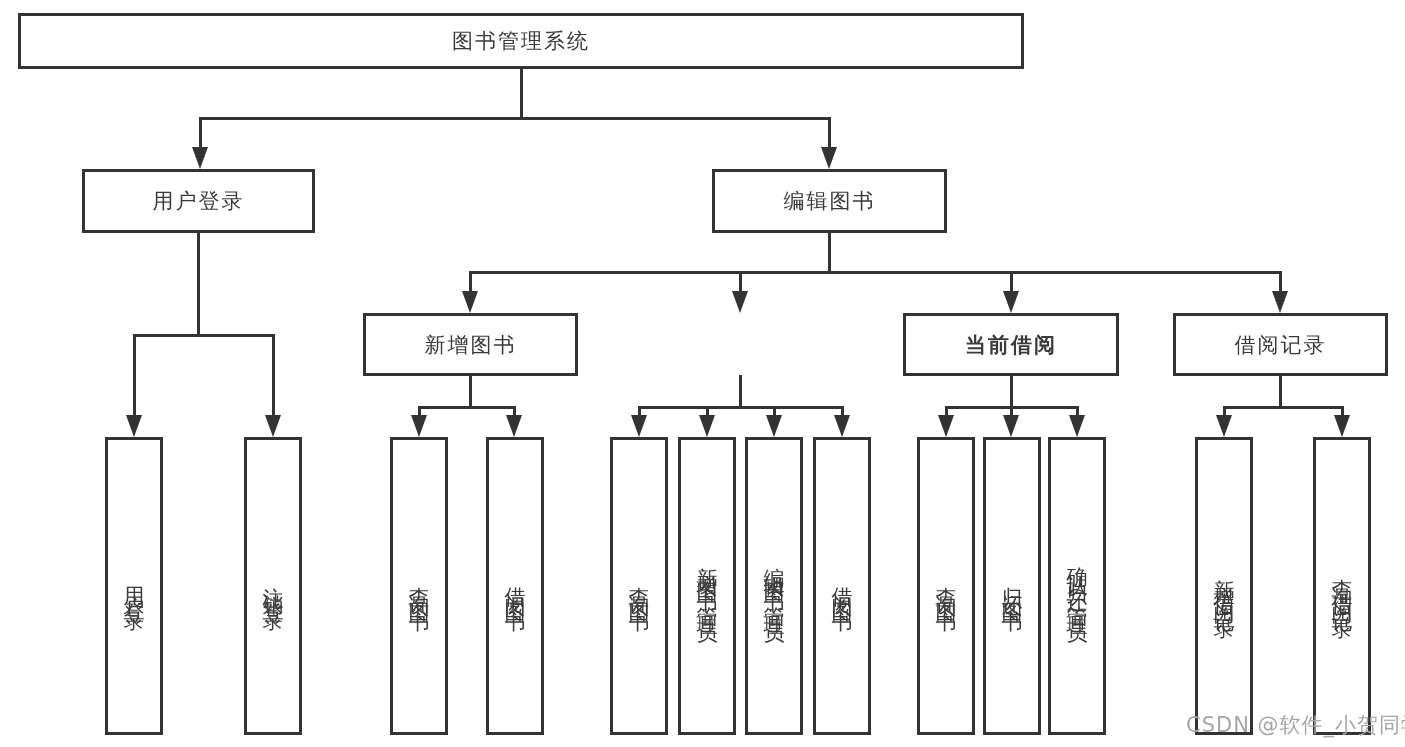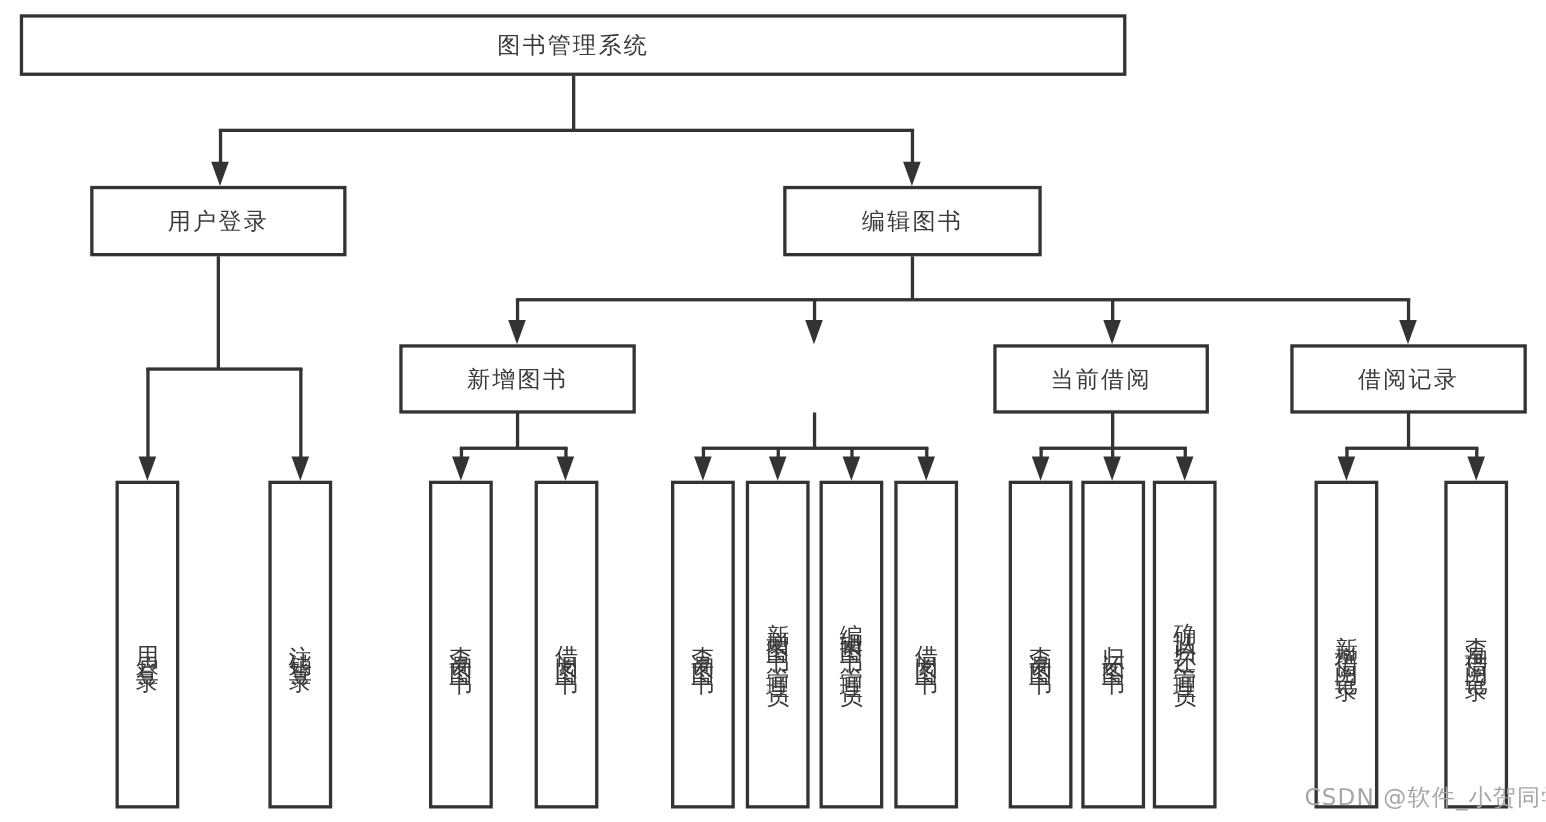--- a/index.html
+++ b/index.html
@@ -57,21 +57,21 @@
 <body>
 
 <div id="canvas">
 
   <div class="box" style="left:18px; top:13px; width:1006px; height:56px;">图书管理系统</div>
 
   <div class="box" style="left:82px; top:169px; width:233px; height:64px;">用户登录</div>
   <div class="box" style="left:712px; top:169px; width:235px; height:64px;">编辑图书</div>
 
   <div class="box" style="left:363px; top:313px; width:215px; height:63px;">新增图书</div>
-  <div class="box" style="left:903px; top:313px; width:196px; height:63px;">当前借阅</div>
+  <div class="box" style="left:903px; top:313px; width:216px; height:63px;font-weight:bold;">当前借阅</div>
   <div class="box" style="left:1173px; top:313px; width:215px; height:63px;">借阅记录</div>
 
   <div class="box v" style="left:105px; top:437px; width:58px; height:298px;">用户登录</div>
   <div class="box v" style="left:244px; top:437px; width:58px; height:298px;">注销登录</div>
 
   <div class="box v" style="left:390px; top:437px; width:58px; height:298px;">查询图书</div>
   <div class="box v" style="left:486px; top:437px; width:58px; height:298px;">借阅图书</div>
 
   <div class="box v" style="left:610px; top:437px; width:58px; height:298px;">查询图书</div>
   <div class="box v" style="left:678px; top:437px; width:58px; height:298px;">新增图书（管理员）</div>

